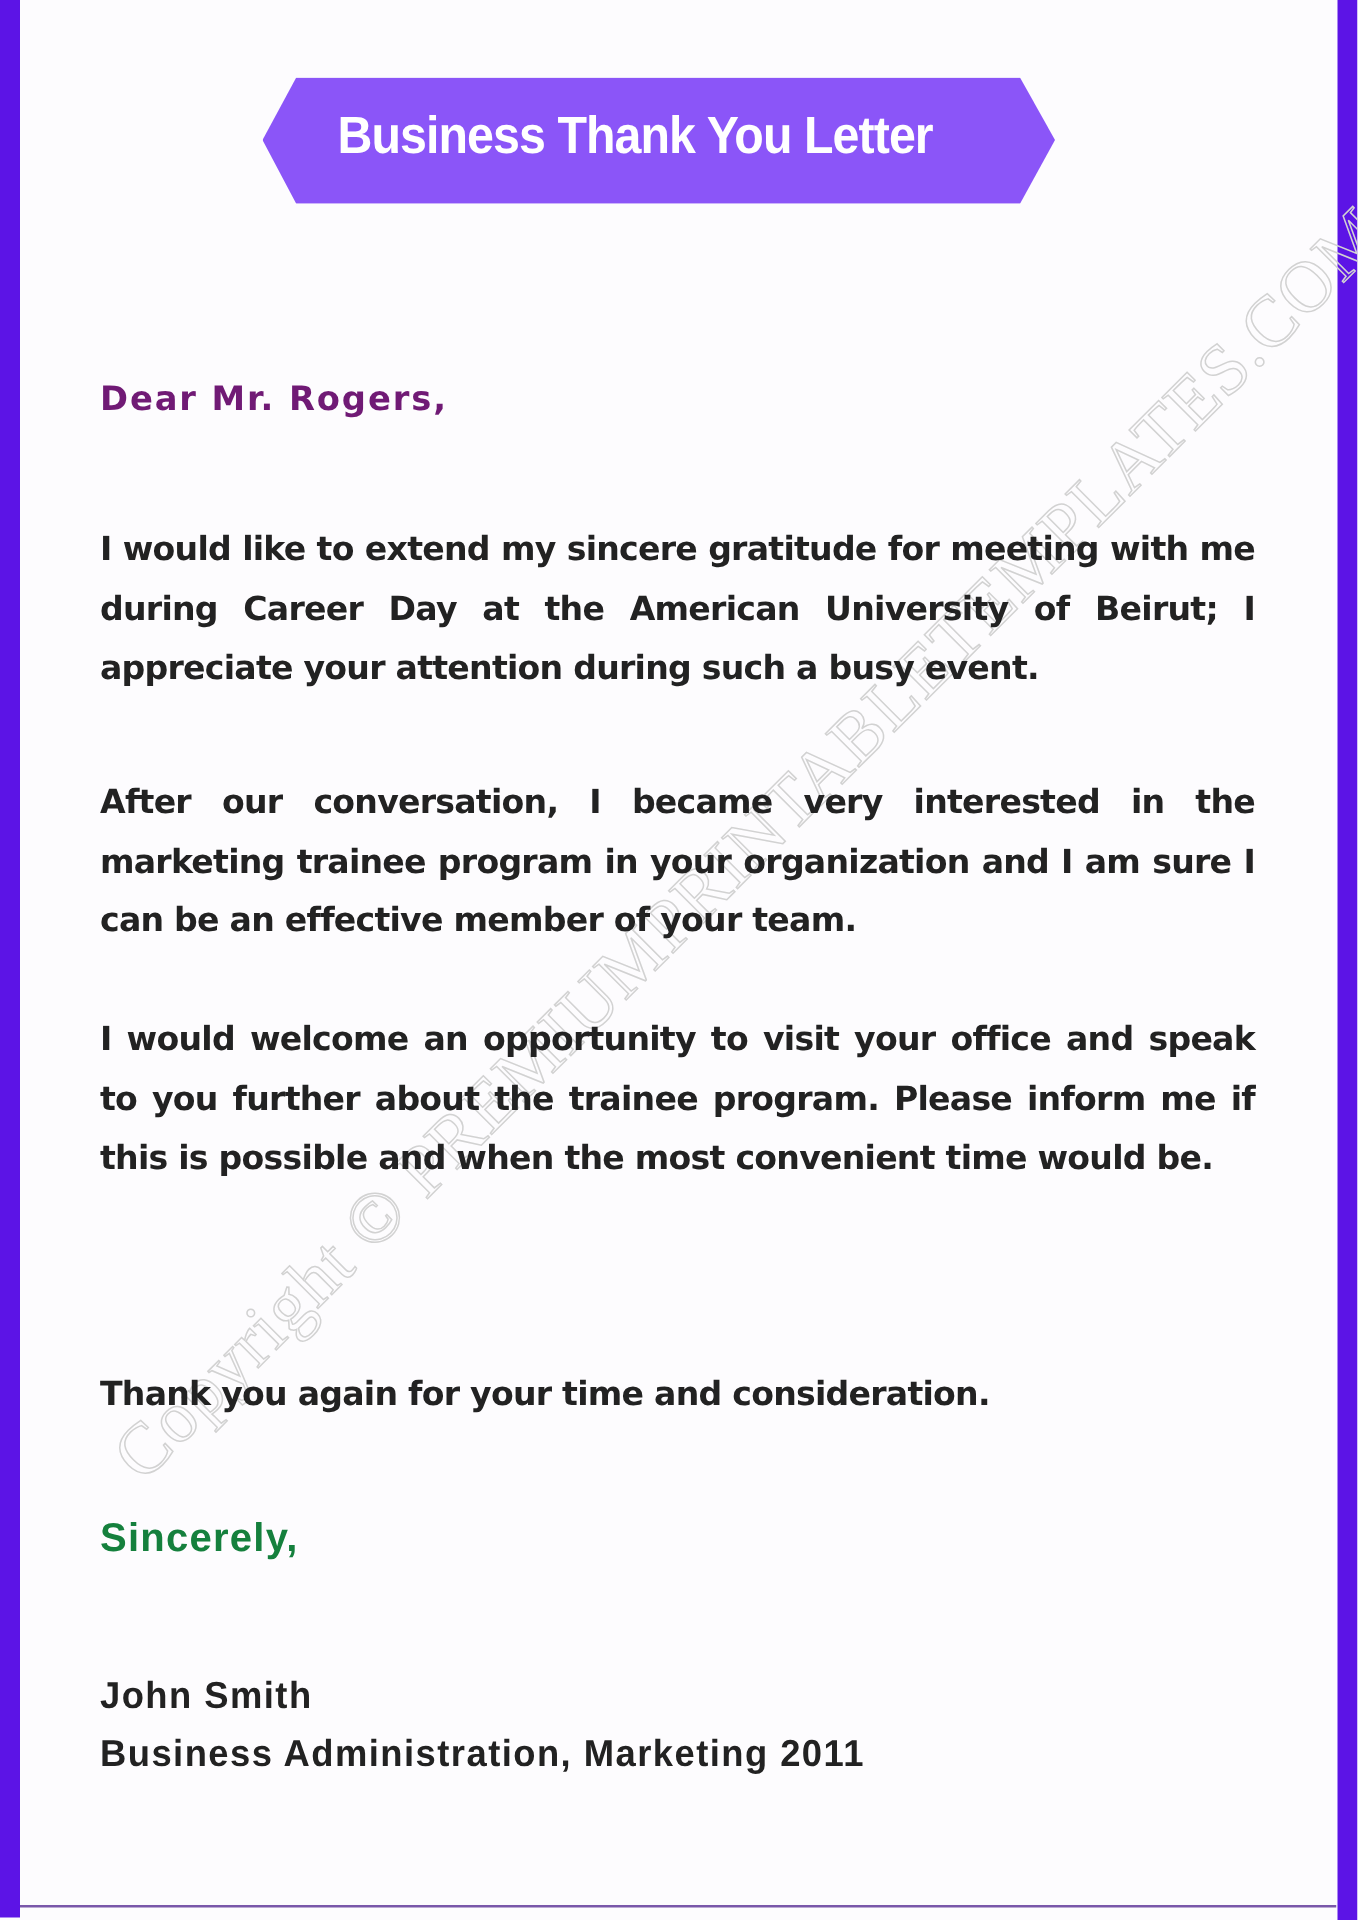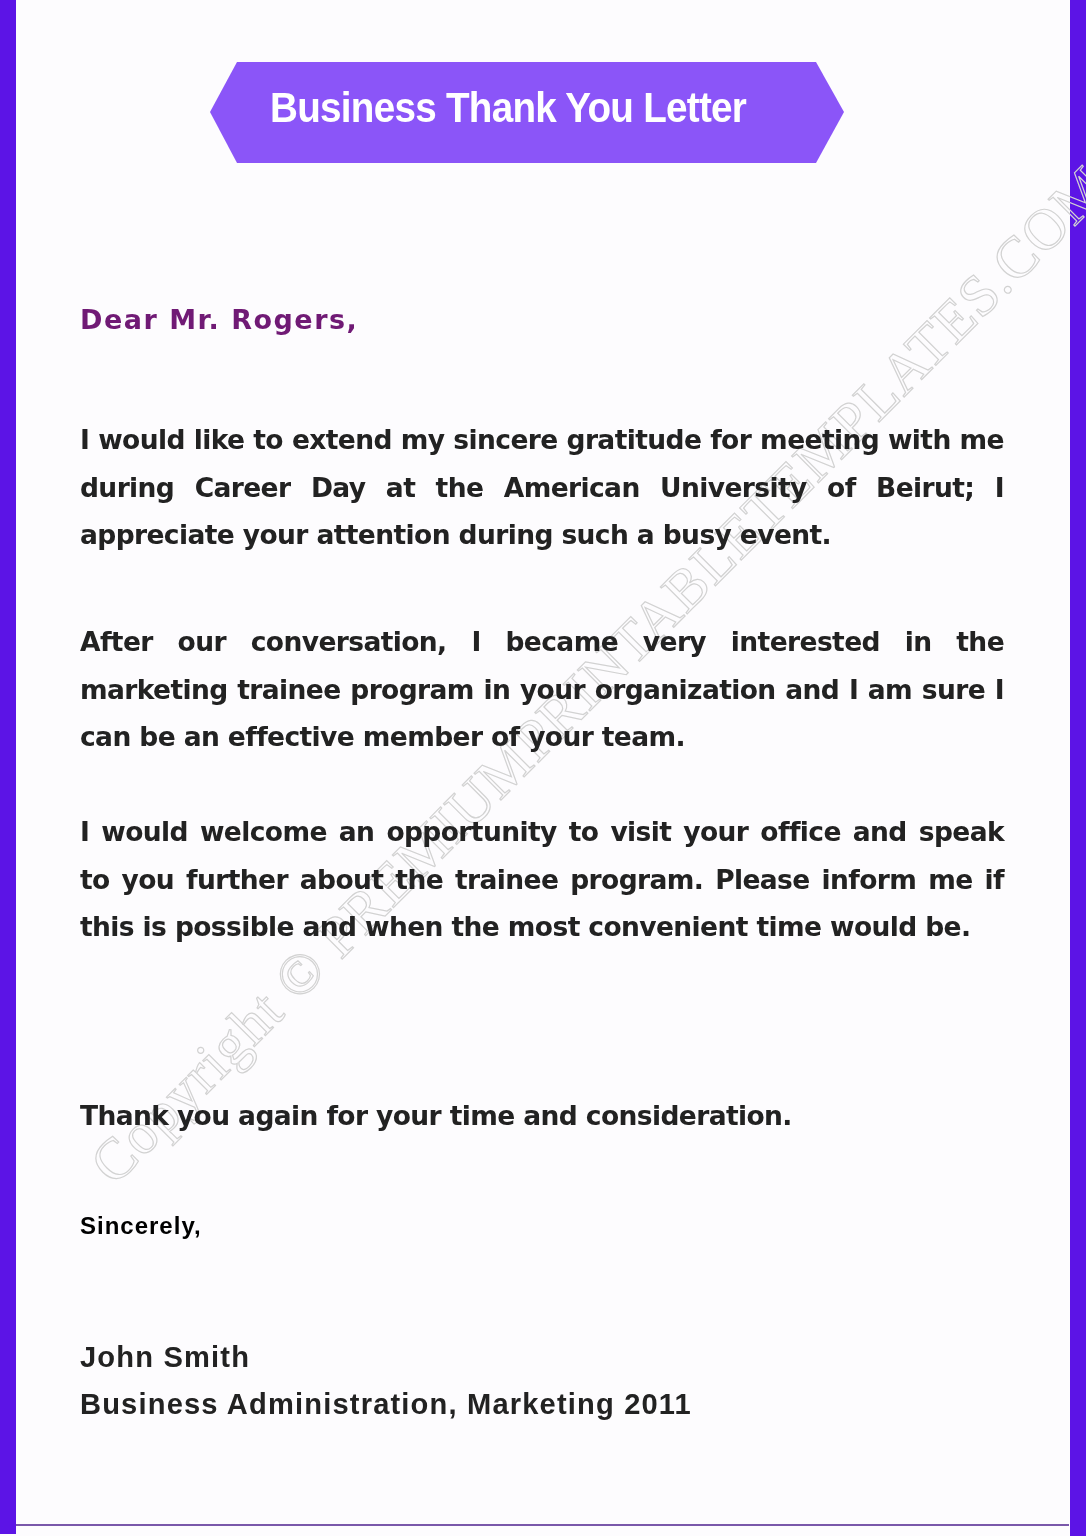--- a/index.html
+++ b/index.html
@@ -51,21 +51,21 @@
       letter-spacing: -0.6px; word-spacing: 0px;
       margin: 0;
     }
     .p1 { top: 416px; }
     .p2 { top: 618px; }
     .p3 { top: 808px; }
     .p4 { top: 1092px; }
     .closing {
       position: absolute; left: 80px; top: 1212px;
       font-family: "Liberation Sans", sans-serif; font-weight: bold;
-      font-size: 24px; color: #000000; letter-spacing: 1px; white-space: nowrap;
+      font-size: 32px; color: #15803d; letter-spacing: 1px; white-space: nowrap;
     }
     .sig-name, .sig-title {
       position: absolute; left: 80px; font-size: 30px; color: #222;
       font-family: "Liberation Sans", sans-serif; font-weight: bold;
       letter-spacing: 1.2px; white-space: nowrap;
       transform: scaleX(0.97); transform-origin: left center;
     }
     .sig-name { top: 1340px; }
     .sig-title { top: 1387px; }
   </style>

